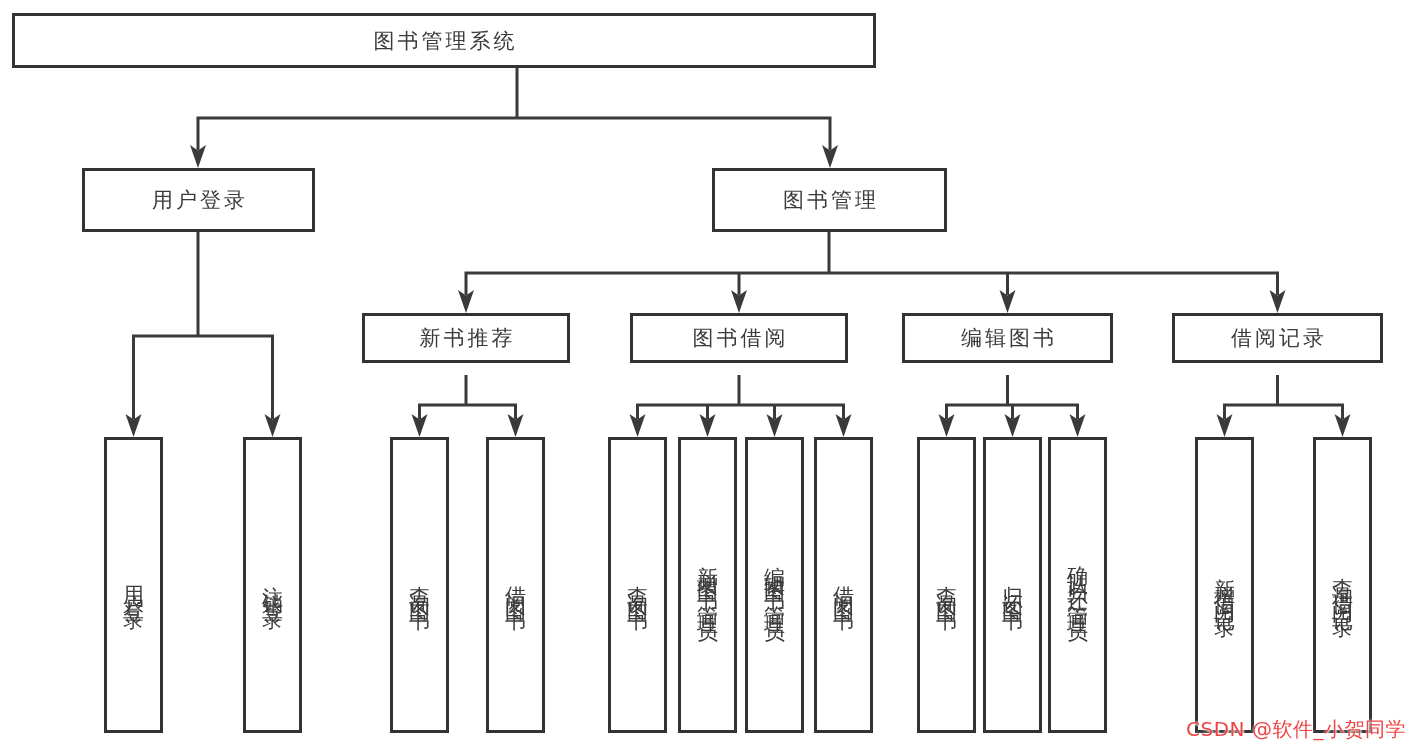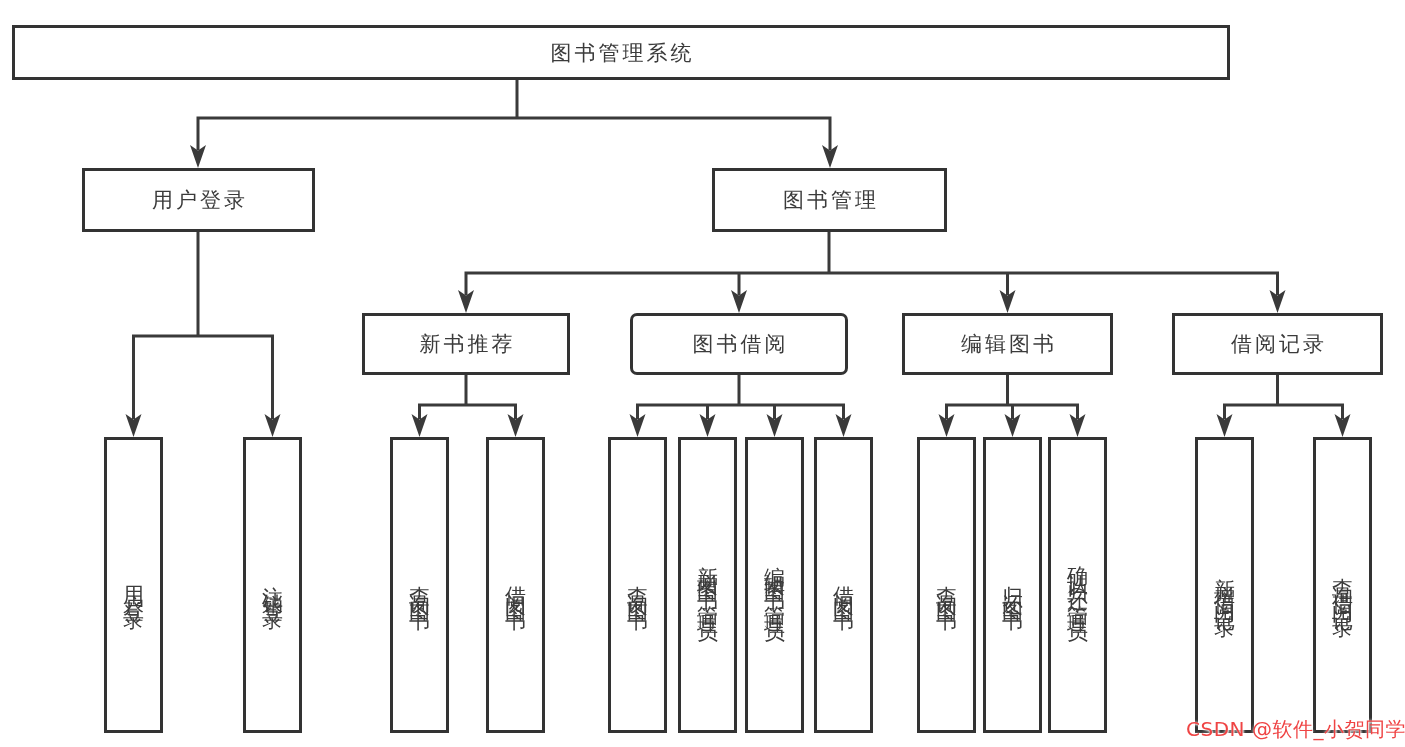--- a/index.html
+++ b/index.html
@@ -38,30 +38,30 @@
     text-indent: 3px; 
     white-space: nowrap;
   }
   .vbox {
     writing-mode: vertical-rl;
     text-orientation: mixed;
     font-size: 21px;
     letter-spacing: 8px;
     white-space: nowrap;
   }
-  .root-box   { left: 12px;  top: 13px;  width: 1218px; height: 55px; margin-top: 12px; }
+  .root-box   { left: 12px;  top: 13px;  width: 864px; height: 55px; }
   .l2-box     { top: 168px;  height: 64px; }
-  .l3-box     { top: 313px;  height: 62px; }
+  .l3-box     { top: 313px;  height: 50px; }
   .l4-box     { top: 437px;  height: 296px; width: 59px; }
 
   #b-user-login      { left: 82px;   width: 233px; }
   #b-book-mgmt       { left: 712px;  width: 235px; }
 
   #b-new-rec         { left: 362px;  width: 208px; }
-  #b-book-borrow     { left: 630px;  width: 218px; border-radius: 7px; }
+  #b-book-borrow     { left: 630px;  width: 218px; }
   #b-cur-borrow      { left: 902px;  width: 211px; }
   #b-borrow-rec      { left: 1172px; width: 211px; }
 
   #leaf-u1 { left: 104px; }
   #leaf-u2 { left: 243px; }
   #leaf-n1 { left: 390px; }
   #leaf-n2 { left: 486px; }
   #leaf-b1 { left: 608px; }
   #leaf-b2 { left: 678px; }
   #leaf-b3 { left: 745px; }

